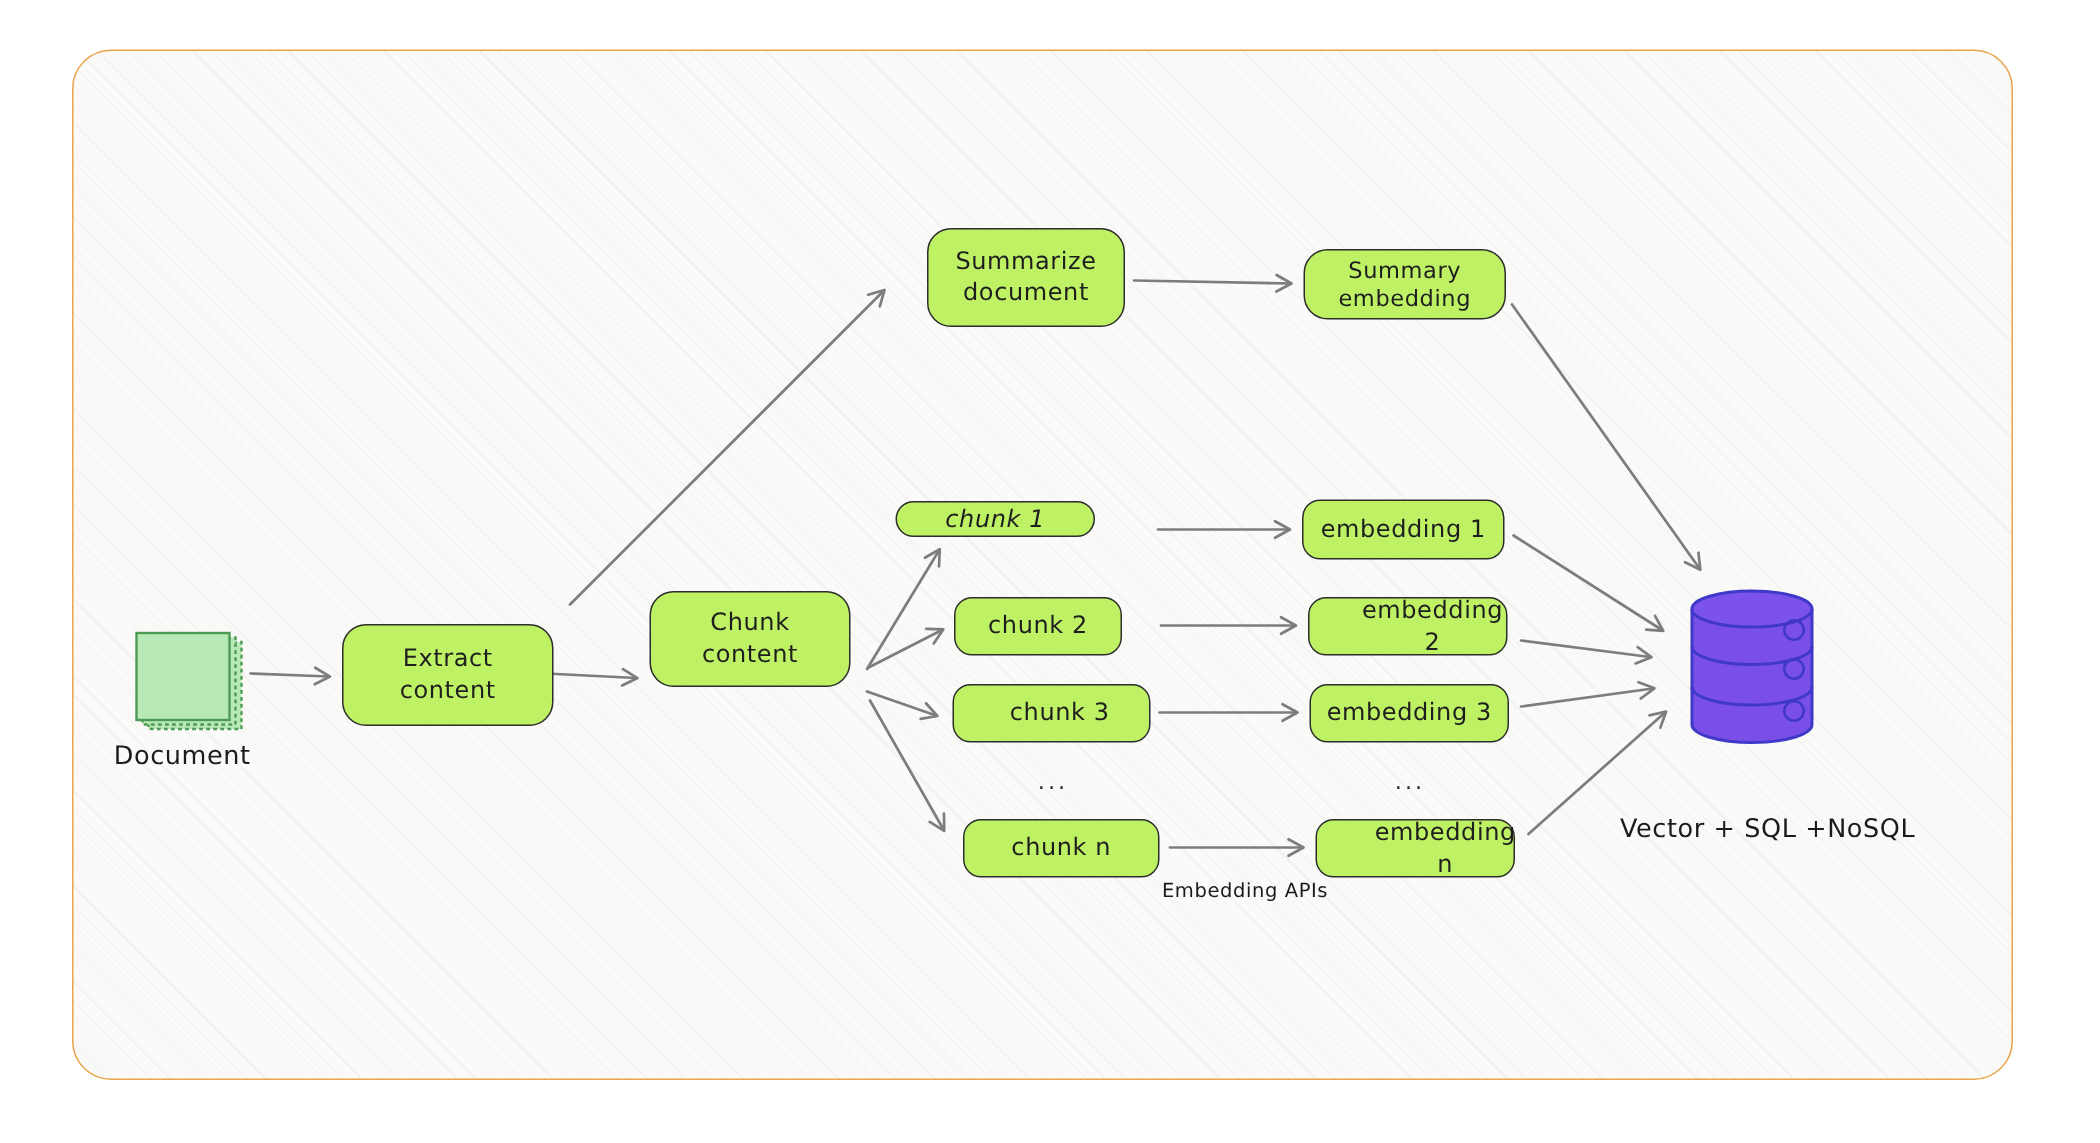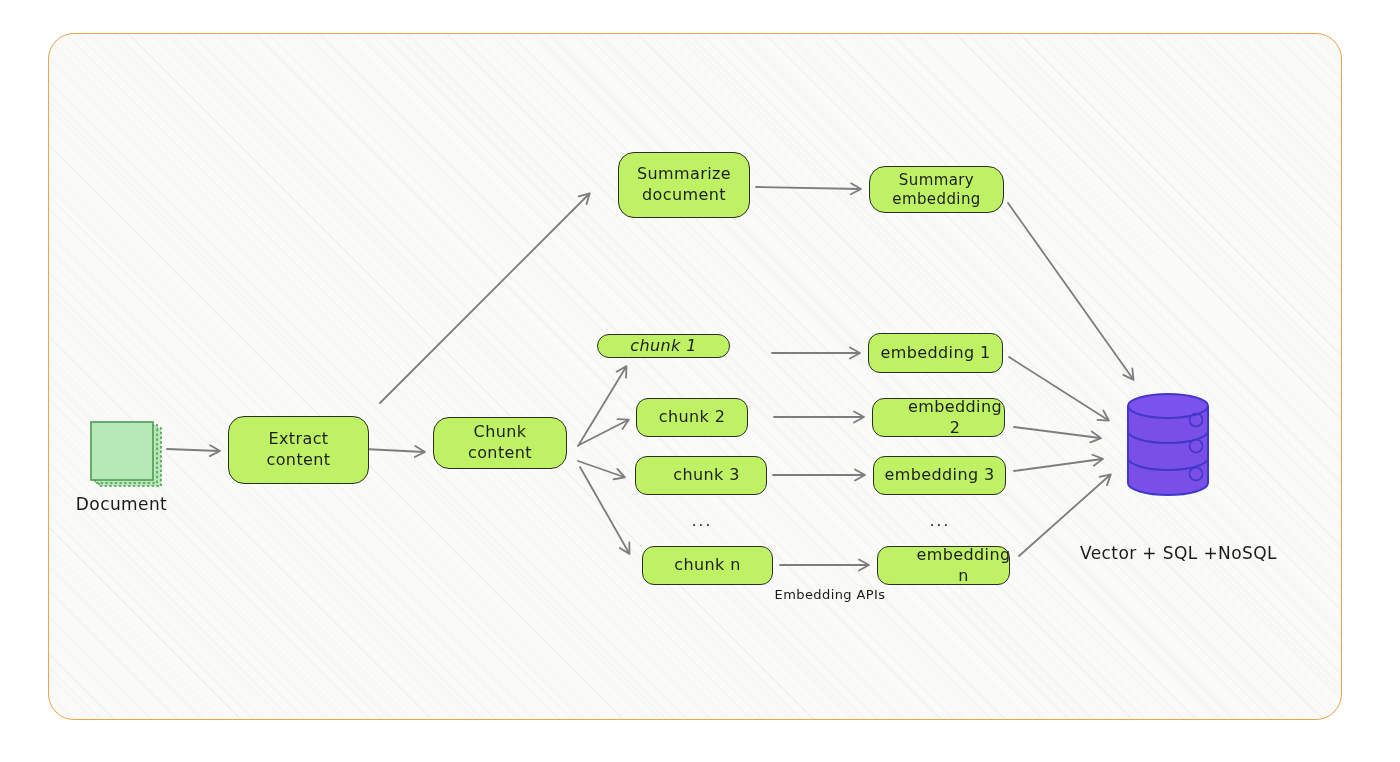--- a/index.html
+++ b/index.html
@@ -81,21 +81,21 @@
     <path d="M1128,458 A40,12 0 0 0 1208,458" fill="none"></path>
     <circle cx="1196" cy="420" r="6.5" fill="none" stroke-width="1.7"></circle>
     <circle cx="1196" cy="446" r="6.5" fill="none" stroke-width="1.7"></circle>
     <circle cx="1196" cy="474" r="6.5" fill="none" stroke-width="1.7"></circle>
   </g>
 </svg>
 
 <div class="node big" style="left:228px;top:416px;width:141px;height:68px;">Extract
 content</div>
 
-<div class="node big" style="left:433px;top:417px;width:134px;height:52px;">Chunk
+<div class="node big" style="left:433px;top:394px;width:134px;height:64px;">Chunk
 content</div>
 
 <div class="node big" style="left:618px;top:152px;width:132px;height:66px;">Summarize
 document</div>
 
 <div class="node big" style="left:869px;top:166px;width:135px;height:47px;font-size:15px;line-height:1.25;border-radius:16px;">Summary
 embedding</div>
 
 <div class="node small" style="left:597px;top:334px;width:133px;height:24px;font-style:italic;">chunk 1</div>
 <div class="node small" style="left:636px;top:398px;width:112px;height:39px;">chunk 2</div>

